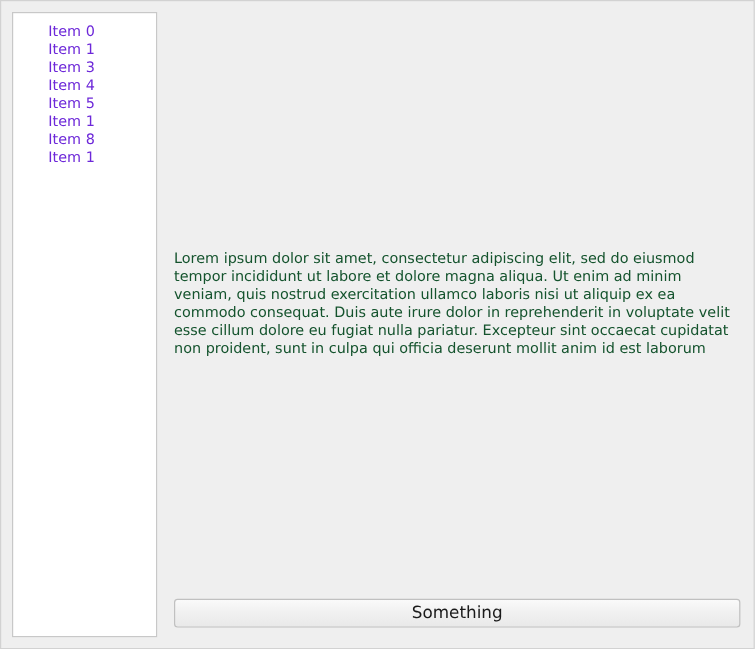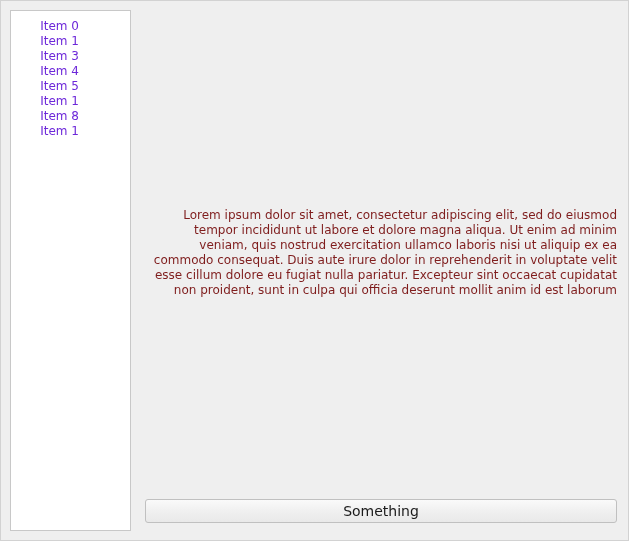--- a/index.html
+++ b/index.html
@@ -57,22 +57,22 @@
     flex: 1 1 auto;
     position: relative;
   }
   .paragraph {
     position: absolute;
     top: 198px;
     left: 0;
     right: 0;
     font-size: 12px;
     line-height: 15px;
-    color: #7f1d1d;
-    text-align: right;
+    color: #14532d;
+    text-align: left;
   }
   .bottom-button {
     flex: 0 0 auto;
     height: 24px;
     line-height: 22px;
     text-align: center;
     font-size: 14px;
     font-family: "DejaVu Sans", sans-serif;
     color: #1a1a1a;
     background: linear-gradient(to bottom, #fafafa 0%, #f0f0f0 50%, #e9e9e9 100%);

